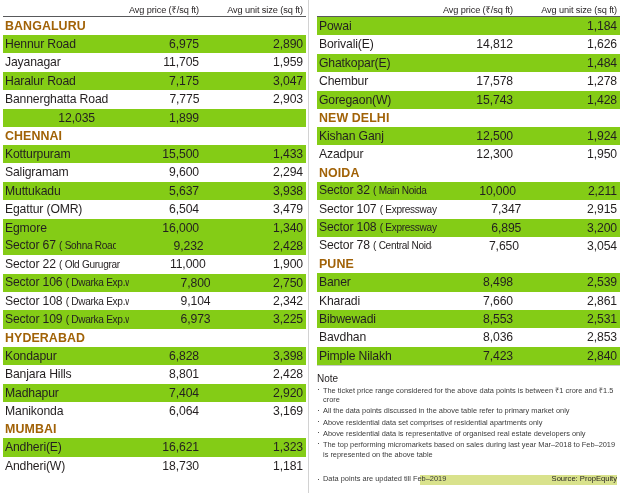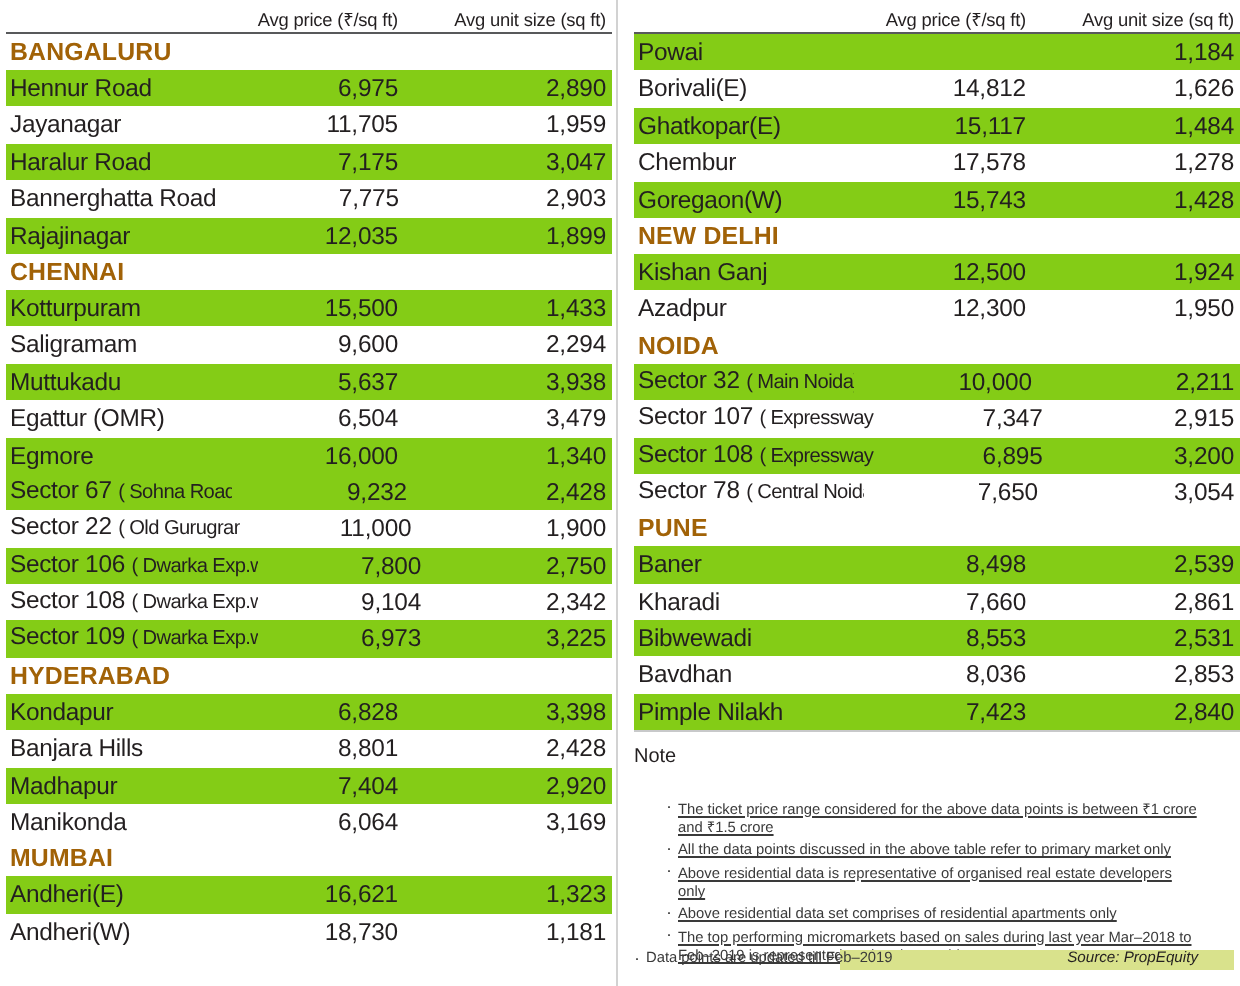--- a/index.html
+++ b/index.html
@@ -87,21 +87,21 @@
   .notes{
     position:absolute;left:317px;width:300px;
     top:374px;
     font-size:7.4px;
     line-height:9.6px;
     color:#3a3a3a;
   }
   .notes .n-title{
     font-size:10px;margin-bottom:2px;color:#231f20;
   }
-  .notes ul{list-style:none;margin:16px;padding:0;text-decoration:underline;}
+  .notes ul{list-style:none;margin:0;padding:0;}
   .notes li{
     position:relative;
     padding-left:6px;
     margin-bottom:1.6px;
   }
   .notes li:before{
     content:"·";
     position:absolute;left:0;top:-0.5px;
     font-size:9px;color:#3a3a3a;
   }
@@ -116,22 +116,22 @@
   }
   .src-note{
     position:absolute;left:0;top:0;
     font-size:7.4px;line-height:10.5px;color:#3a3a3a;
     padding-left:6px;
   }
   .src-note:before{
     content:"·";position:absolute;left:0;top:-0.5px;font-size:9px;
   }
   .src-text{
-    position:absolute;right:18px;top:0;
-    font-size:7.6px;line-height:10.5px;color:#231f20;font-style:italic;
+    position:absolute;right:0;top:0;
+    font-size:7.6px;line-height:10.5px;color:#231f20;
   }
 </style>
 </head>
 <body>
 
 <div class="sheet">
 
   <div class="divider"></div>
 
   <div class="col col-left">
@@ -156,21 +156,20 @@
           <div class="cell-name">Haralur Road</div>
           <div class="cell-num cell-price">7,175</div>
           <div class="cell-num cell-size">3,047</div>
         </div>
         <div class="row">
           <div class="cell-name">Bannerghatta Road</div>
           <div class="cell-num cell-price">7,775</div>
           <div class="cell-num cell-size">2,903</div>
         </div>
         <div class="row shade">
-          <div class="cell-name">Rajajinagar</div>
           <div class="cell-num cell-price">12,035</div>
           <div class="cell-num cell-size">1,899</div>
         </div>
         <div class="cityrow">CHENNAI</div>
         <div class="row shade">
           <div class="cell-name">Kotturpuram</div>
           <div class="cell-num cell-price">15,500</div>
           <div class="cell-num cell-size">1,433</div>
         </div>
         <div class="row">
@@ -264,21 +263,20 @@
           <div class="cell-name">Powai</div>
           <div class="cell-num cell-size">1,184</div>
         </div>
         <div class="row">
           <div class="cell-name">Borivali(E)</div>
           <div class="cell-num cell-price">14,812</div>
           <div class="cell-num cell-size">1,626</div>
         </div>
         <div class="row shade">
           <div class="cell-name">Ghatkopar(E)</div>
-          <div class="cell-num cell-price">15,117</div>
           <div class="cell-num cell-size">1,484</div>
         </div>
         <div class="row">
           <div class="cell-name">Chembur</div>
           <div class="cell-num cell-price">17,578</div>
           <div class="cell-num cell-size">1,278</div>
         </div>
         <div class="row shade">
           <div class="cell-name">Goregaon(W)</div>
           <div class="cell-num cell-price">15,743</div>
@@ -344,22 +342,22 @@
         </div>
         <div class="bottomrule"></div>
       </div>
   </div>
 
   <div class="notes">
     <div class="n-title">Note</div>
     <ul id="notes-list">
         <li>The ticket price range considered for the above data points is between ₹1 crore and ₹1.5 crore</li>
         <li>All the data points discussed in the above table refer to primary market only</li>
+        <li>Above residential data set comprises of residential apartments only</li>
         <li>Above residential data is representative of organised real estate developers only</li>
-        <li>Above residential data set comprises of residential apartments only</li>
         <li>The top performing micromarkets based on sales during last year Mar–2018 to Feb–2019 is represented on the above table</li>
       </ul>
   </div>
 
   <div class="srcline">
     <div class="hl-bar"></div>
     <div class="src-note">Data points are updated till Feb–2019</div>
     <div class="src-text">Source: PropEquity</div>
   </div>
 

